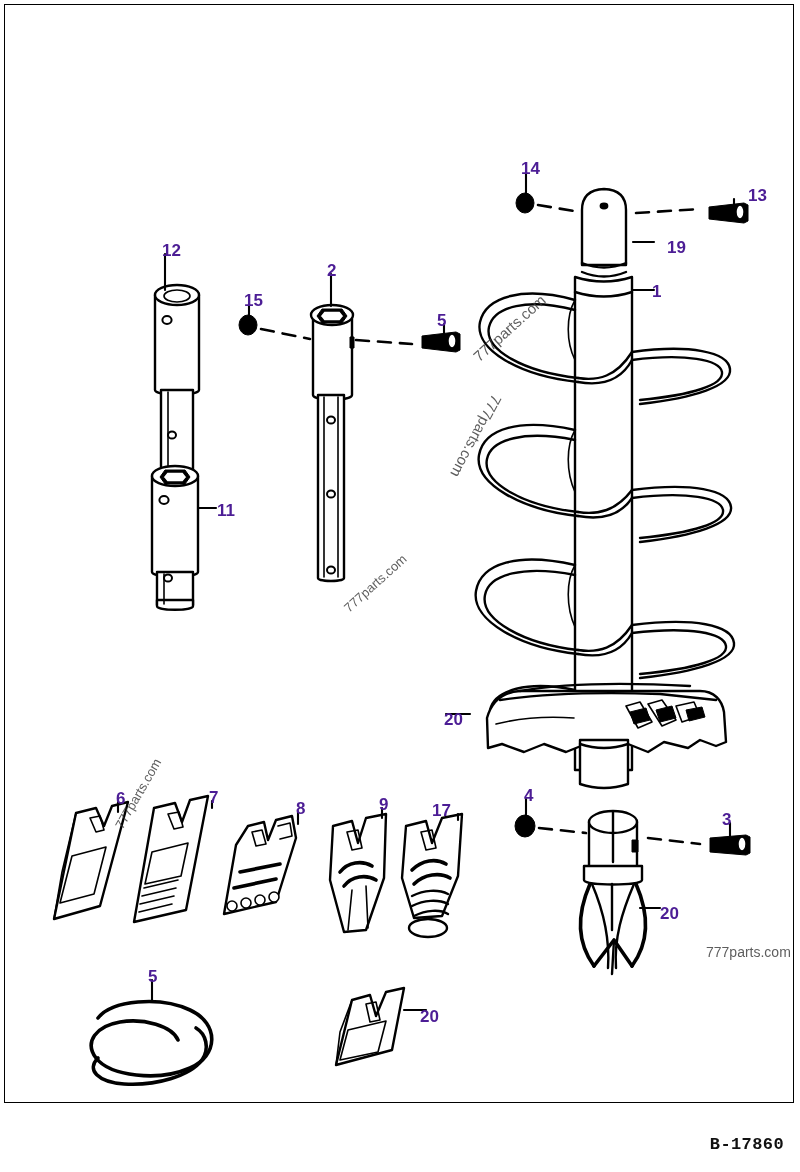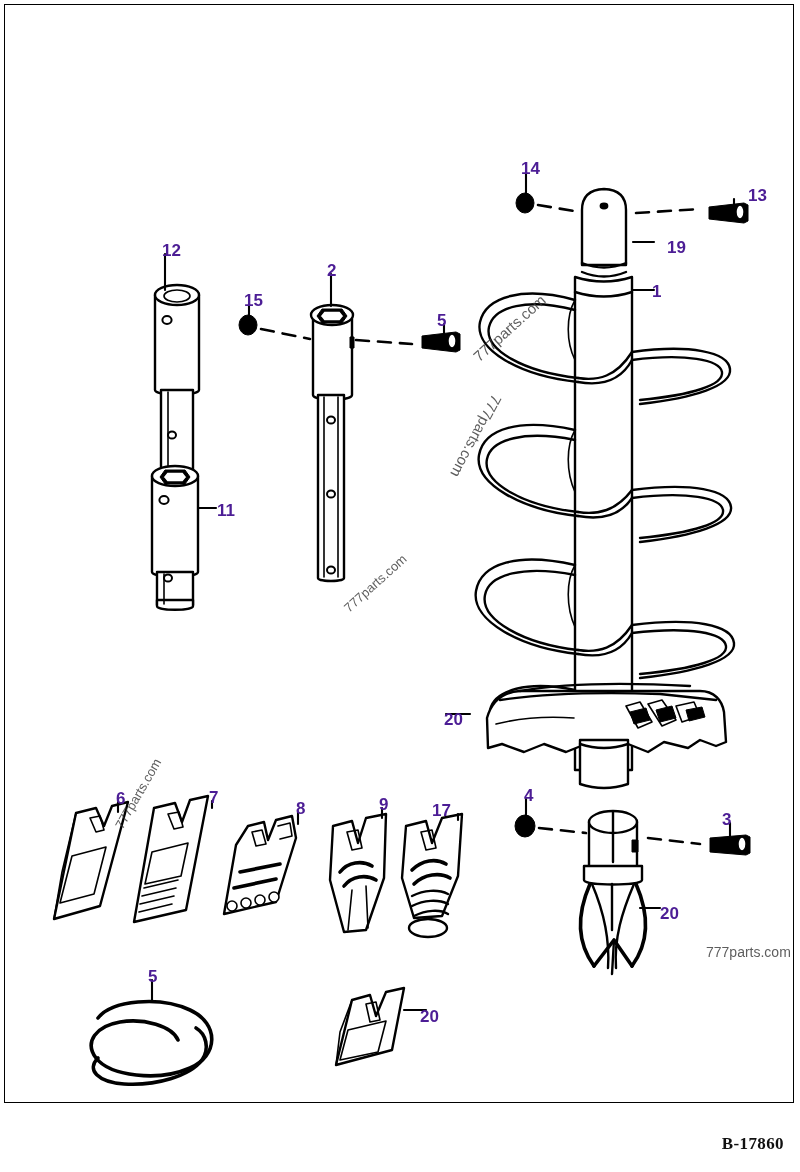--- a/index.html
+++ b/index.html
@@ -21,21 +21,21 @@
     border:1.6px solid #000;
     box-sizing:border-box;
     background:#fff;
   }
   #figure-svg{position:absolute;left:0;top:0;width:800px;height:1172px;}
   .caption{
     position:absolute;
     right:16px;bottom:18px;
     font-size:17px;font-weight:bold;color:#111;
     letter-spacing:.4px;
-    font-family:Liberation Serif, serif;
+    font-family:Liberation Mono, monospace;
   }
   .callout{
     position:absolute;
     font-size:17px;font-weight:bold;color:#4c1d95;
     font-family:"Liberation Sans", sans-serif;
     line-height:1;
     white-space:nowrap;
   }
   .wm{
     position:absolute;

